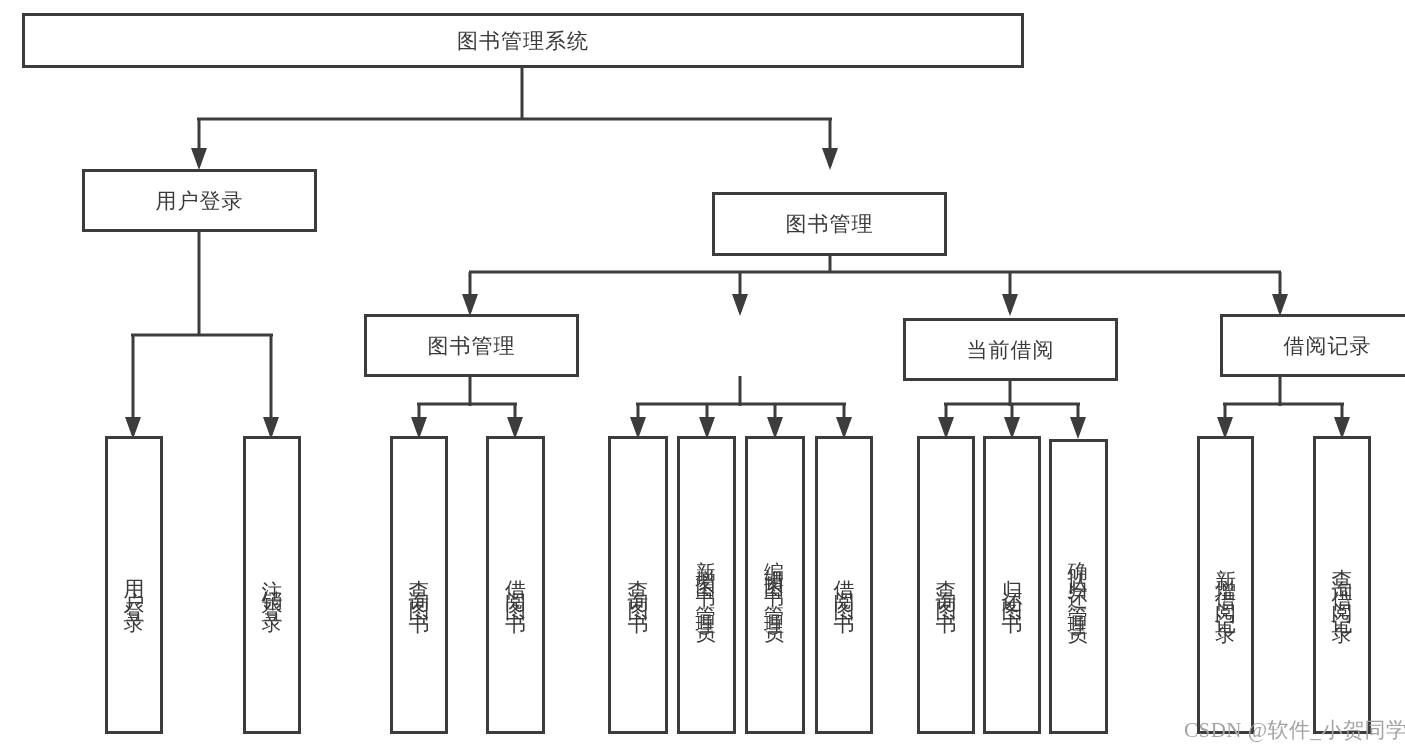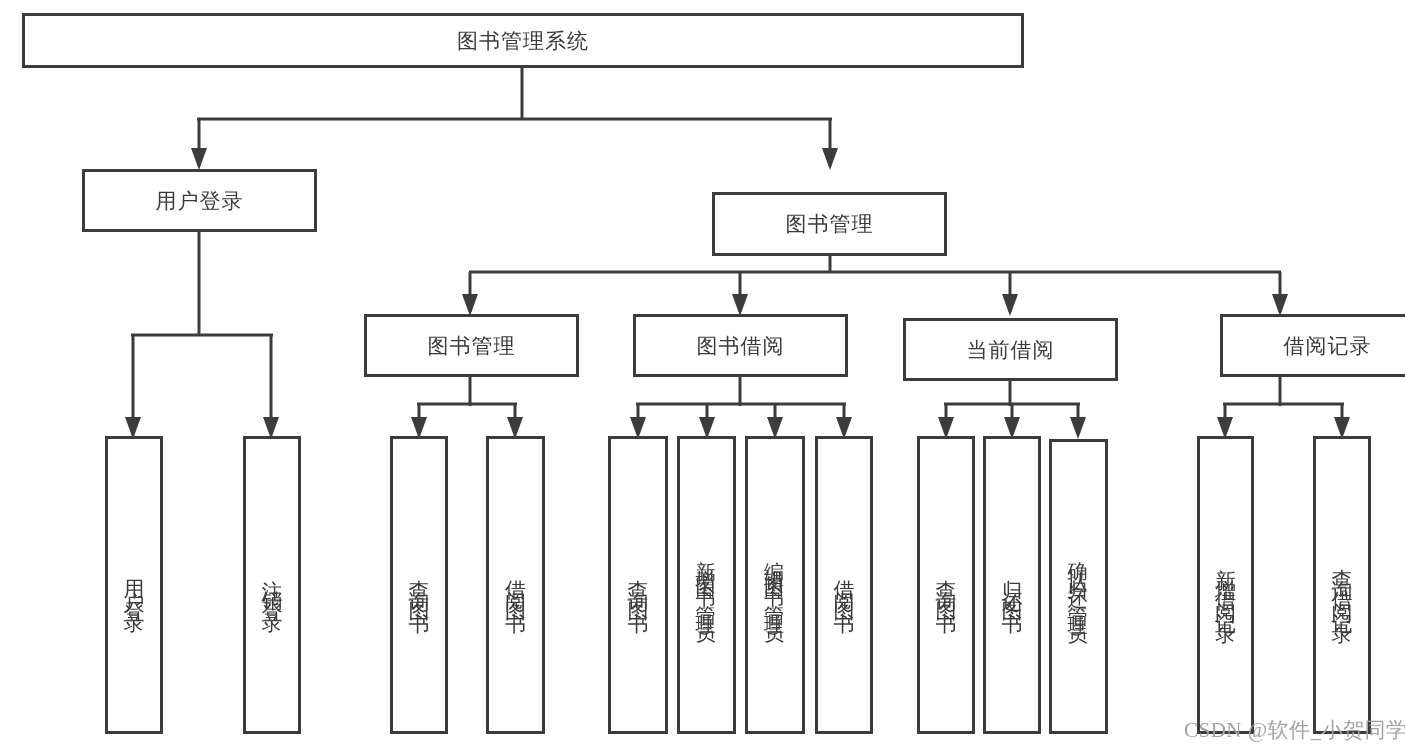--- a/index.html
+++ b/index.html
@@ -104,23 +104,20 @@
   <div class="node h-node" style="left:82px; top:169px; width:235px; height:63px;">
     <span>用户登录</span>
   </div>
   <div class="node h-node" style="left:712px; top:166px; width:235px; height:64px;margin-top:26px;">
     <span>图书管理</span>
   </div>
 
   <div class="node h-node" style="left:364px; top:314px; width:215px; height:63px;">
     <span>图书管理</span>
   </div>
-  <div class="node h-node" style="left:633px; top:314px; width:215px; height:63px;">
-    <span>图书借阅</span>
-  </div>
   <div class="node h-node" style="left:903px; top:318px; width:215px; height:63px;">
     <span>当前借阅</span>
   </div>
   <div class="node h-node" style="left:1220px; top:314px; width:215px; height:63px;">
     <span>借阅记录</span>
   </div>
 
   <div class="node v-node v-short" style="left:105px; top:436px; width:58px; height:298px;">
     <span>用户登录</span>
   </div>

